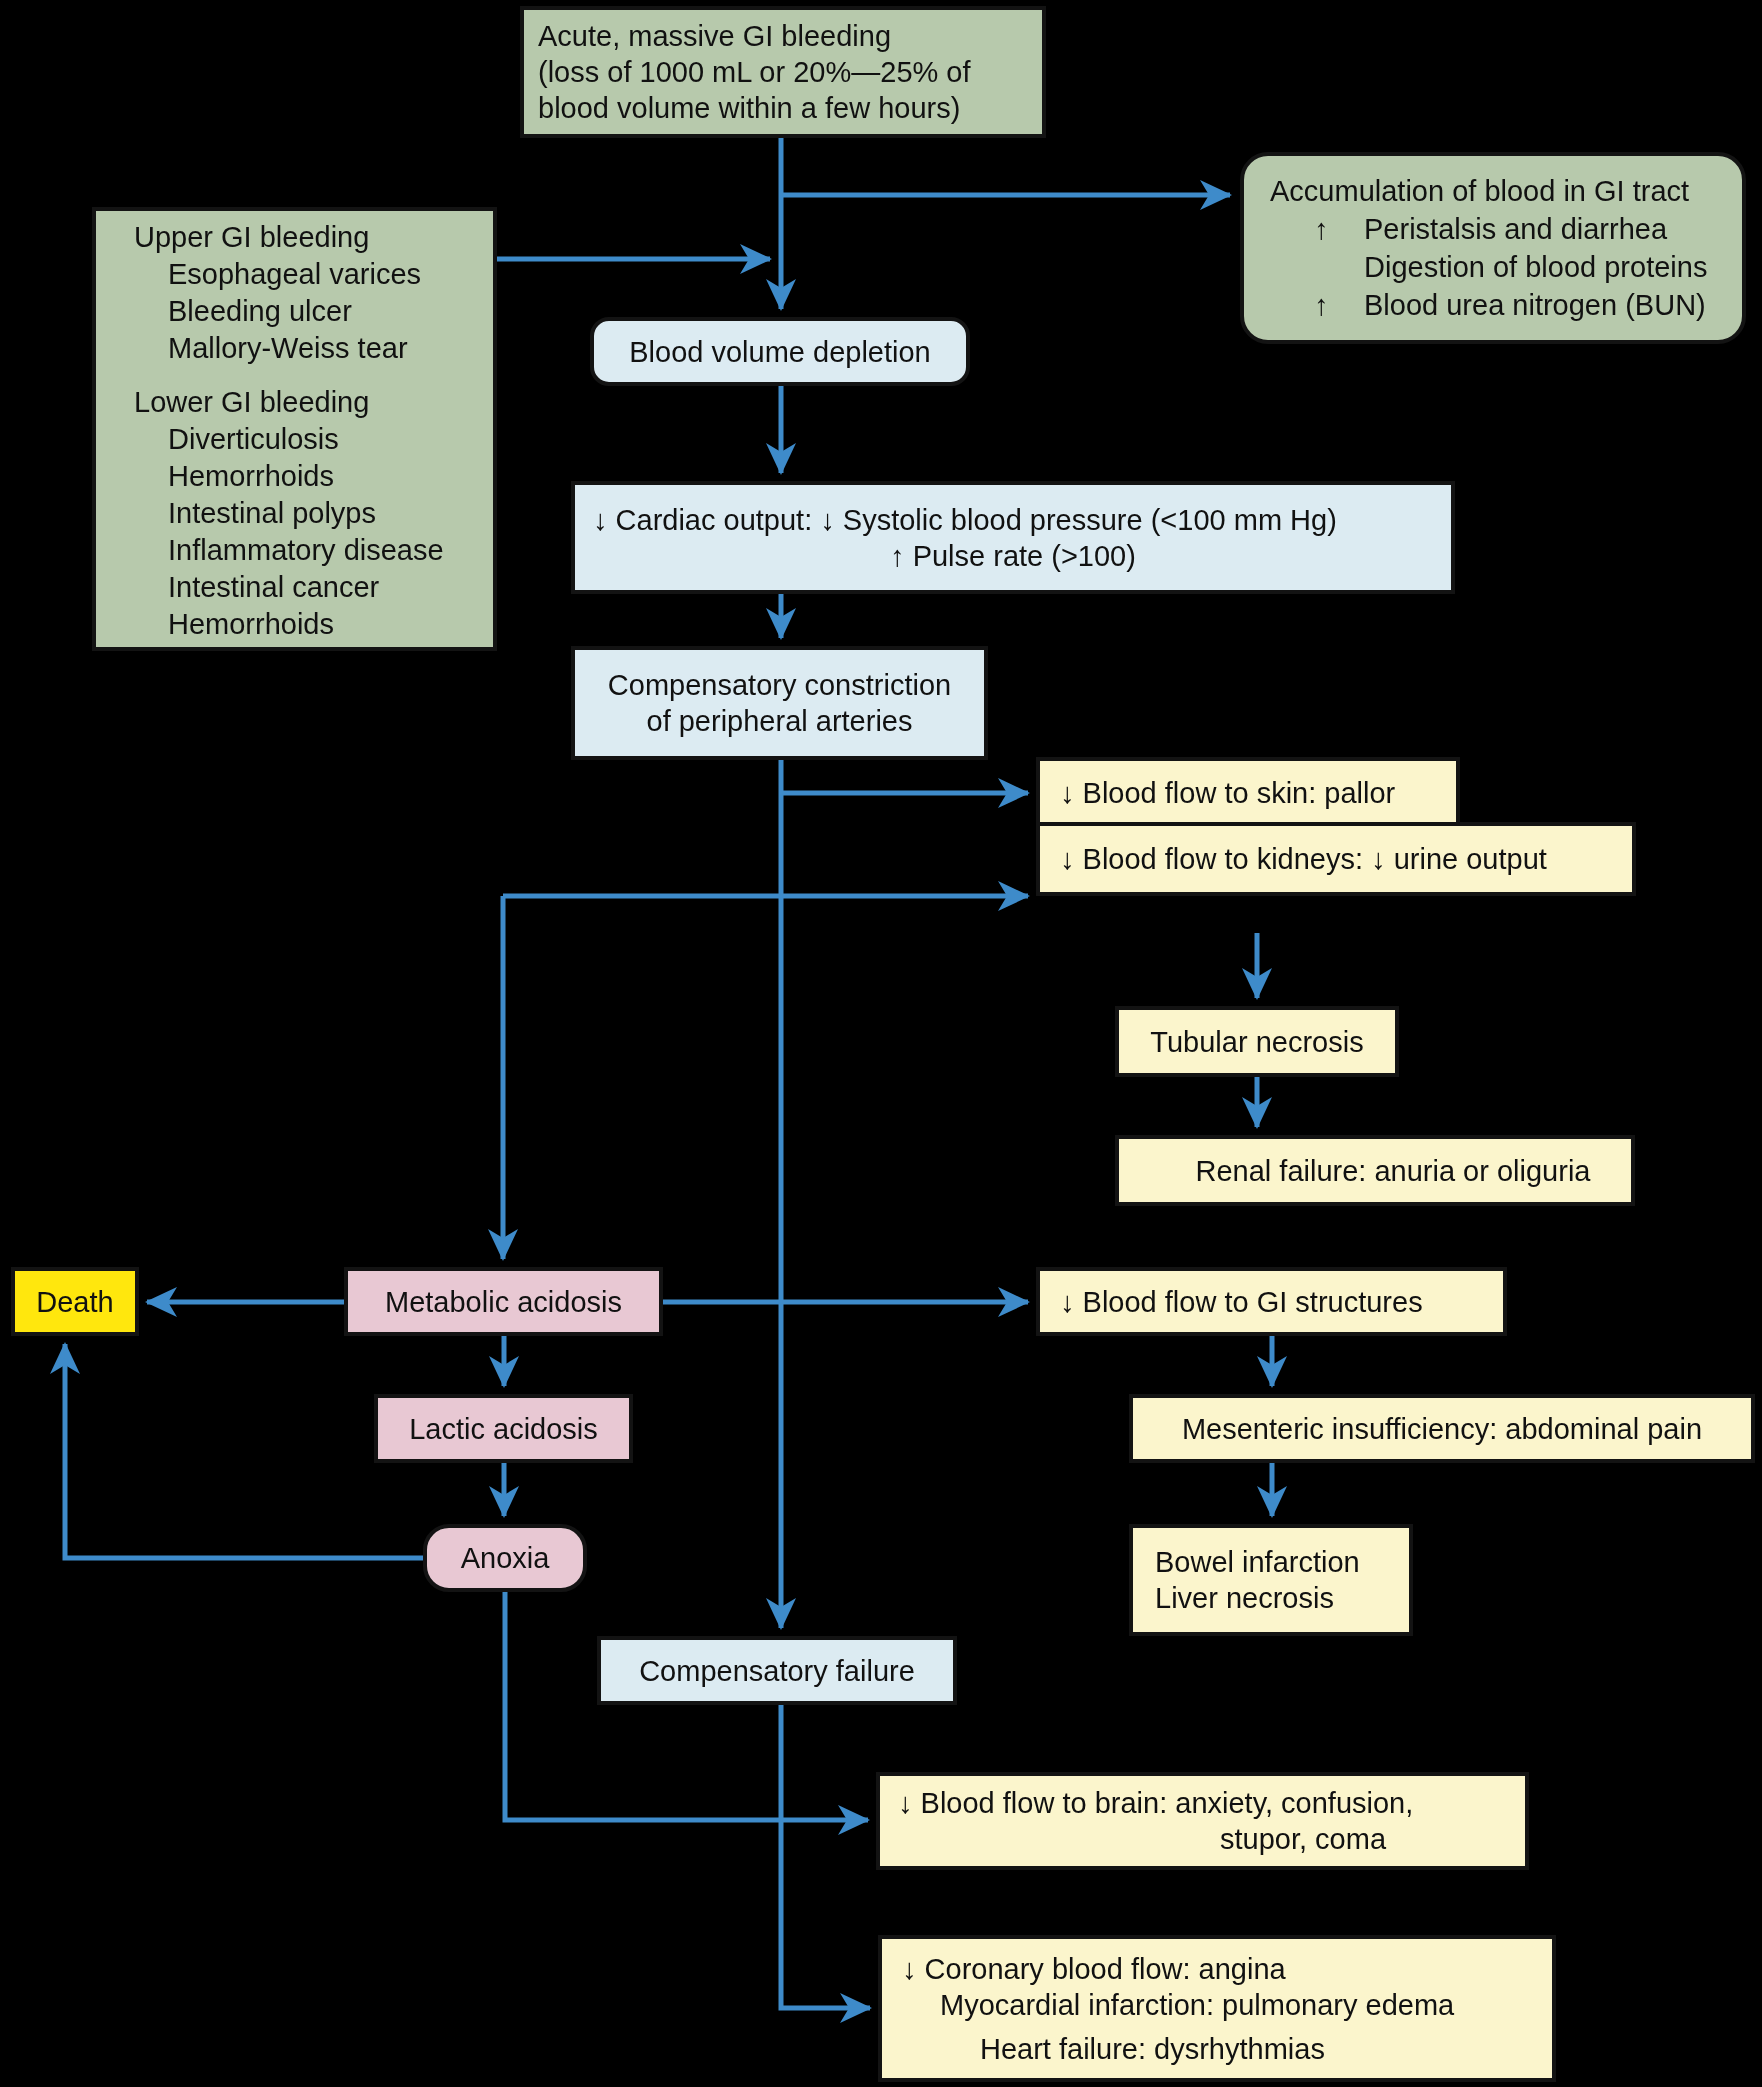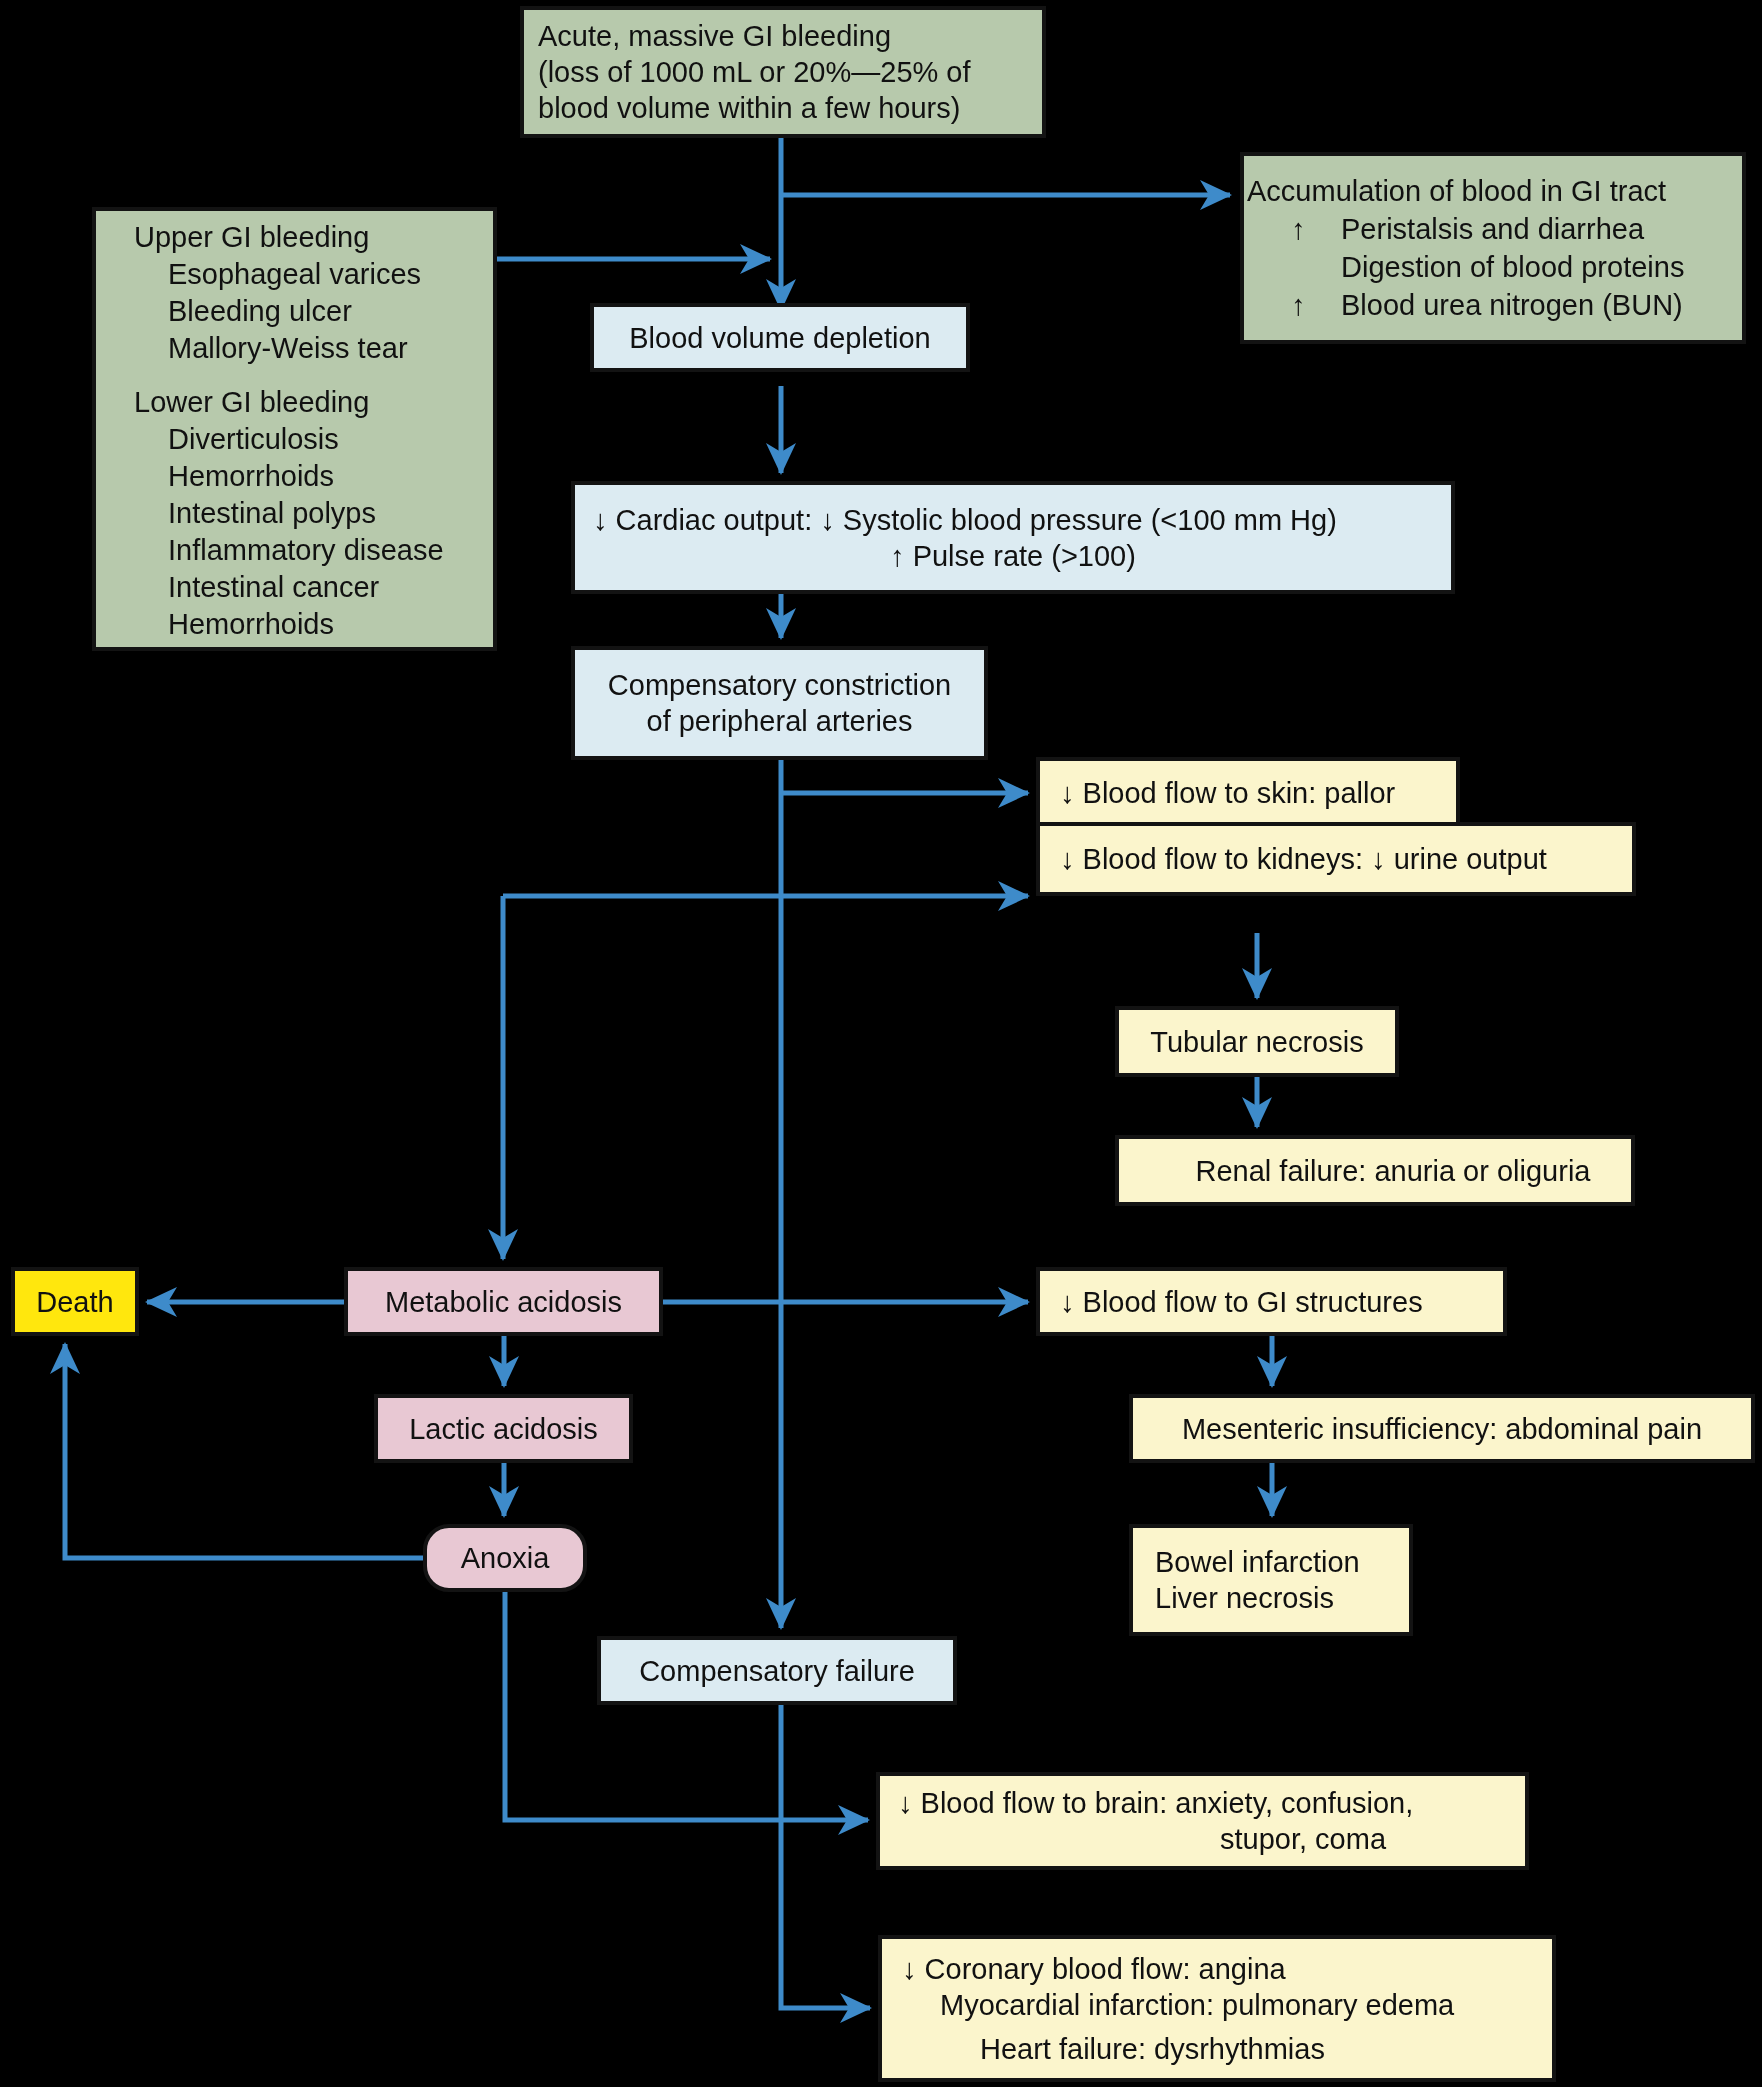--- a/index.html
+++ b/index.html
@@ -61,21 +61,21 @@
       <path d="M781,1705 L781,2008 L870,2008" marker-end="url(#ah)"></path>
     </g>
   </svg>
 
   <div class="box green" style="left:520px;top:6px;width:526px;height:132px;padding:4px 14px;">
     <div class="line">Acute, massive GI bleeding</div>
     <div class="line">(loss of 1000 mL or 20%—25% of</div>
     <div class="line">blood volume within a few hours)</div>
   </div>
 
-  <div class="box green" style="left:1240px;top:152px;width:506px;height:192px;padding:6px 3px;line-height:38px;">
+  <div class="box green" style="left:1240px;top:152px;width:506px;height:192px;padding:6px 26px;line-height:38px;border-radius:28px;">
     <div class="line">Accumulation of blood in GI tract</div>
     <div class="row">
       <span class="marker">↑</span>
       <span class="line">Peristalsis and diarrhea</span>
     </div>
     <div class="row">
       <span class="marker"></span>
       <span class="line">Digestion of blood proteins</span>
     </div>
     <div class="row">
@@ -91,21 +91,21 @@
     <div class="line ind2">Mallory-Weiss tear</div>
     <div class="line ind1 gap-top">Lower GI bleeding</div>
     <div class="line ind2">Diverticulosis</div>
     <div class="line ind2">Hemorrhoids</div>
     <div class="line ind2">Intestinal polyps</div>
     <div class="line ind2">Inflammatory disease</div>
     <div class="line ind2">Intestinal cancer</div>
     <div class="line ind2">Hemorrhoids</div>
   </div>
 
-  <div class="box blue center" style="left:590px;top:303px;width:380px;height:69px;">
+  <div class="box blue center" style="left:590px;top:317px;width:380px;height:69px;border-radius:19px;">
     <div class="line">Blood volume depletion</div>
   </div>
 
   <div class="box blue" style="left:571px;top:481px;width:884px;height:113px;padding:4px 0;">
     <div class="line" style="padding-left:18px;">↓ Cardiac output: ↓ Systolic blood pressure (&lt;100 mm Hg)</div>
     <div class="line center">↑ Pulse rate (&gt;100)</div>
   </div>
 
   <div class="box blue center" style="left:571px;top:646px;width:417px;height:114px;">
     <div class="line">Compensatory constriction</div>

